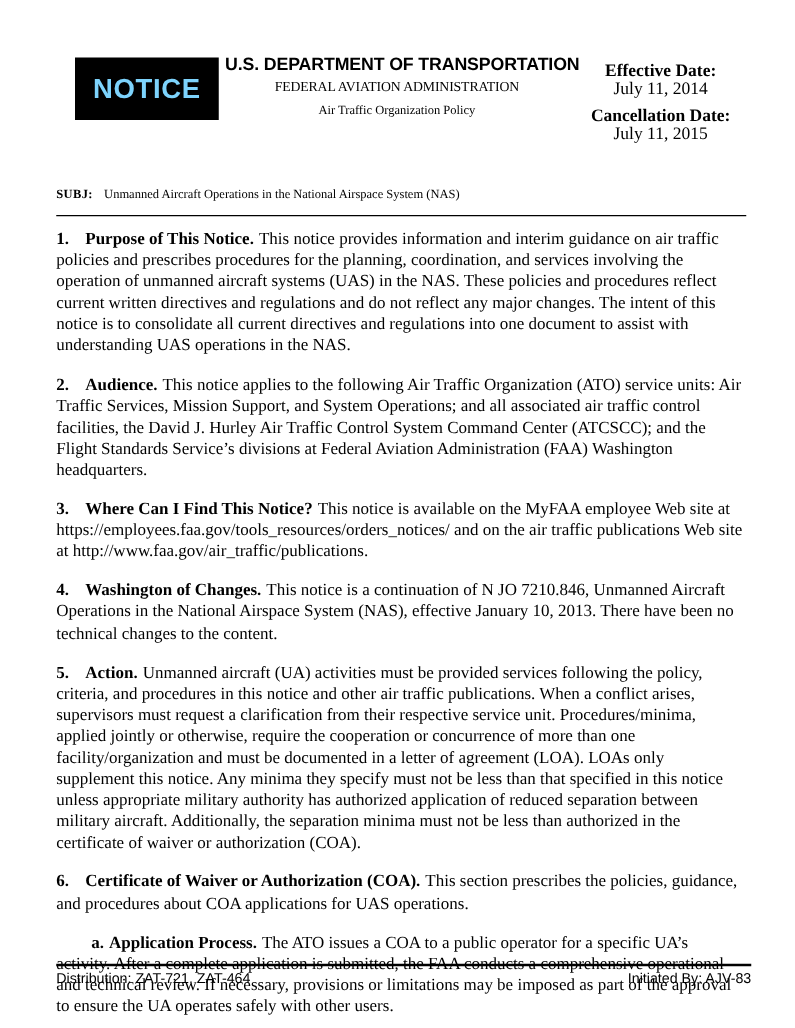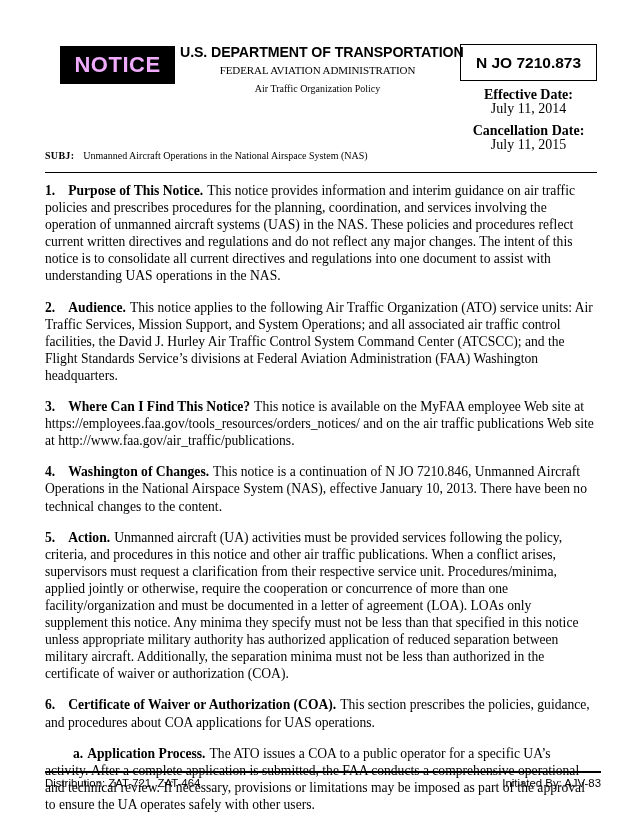--- a/index.html
+++ b/index.html
@@ -31,23 +31,23 @@
     top: 44px;
     width: 552px;
     height: 100px;
   }
 
   .notice-badge {
     position: absolute;
     left: 15px;
     top: 2px;
     width: 115px;
-    height: 38px;
+    height: 50px;
     background: #000000;
-    color: #f0abfc;
+    color: #7dd3fc;
     font-family: "Liberation Sans", sans-serif;
     font-weight: bold;
     font-size: 22px;
     letter-spacing: 0.5px;
     display: flex;
     align-items: center;
     justify-content: center;
   }
 
   .agency-block {
@@ -204,21 +204,20 @@
 
     <div class="notice-badge">NOTICE</div>
 
     <div class="agency-block">
       <div class="agency-line1">U.S. DEPARTMENT OF TRANSPORTATION</div>
       <div class="agency-line2">FEDERAL AVIATION ADMINISTRATION</div>
       <div class="agency-line3">Air Traffic Organization Policy</div>
     </div>
 
     <div class="docnum-col">
-      <div class="docnum-box">N JO 7210.873</div>
 
       <div class="date-group">
         <div class="date-label">Effective Date:</div>
         <div class="date-value">July 11, 2014</div>
       </div>
 
       <div class="date-group second">
         <div class="date-label">Cancellation Date:</div>
         <div class="date-value">July 11, 2015</div>
       </div>

